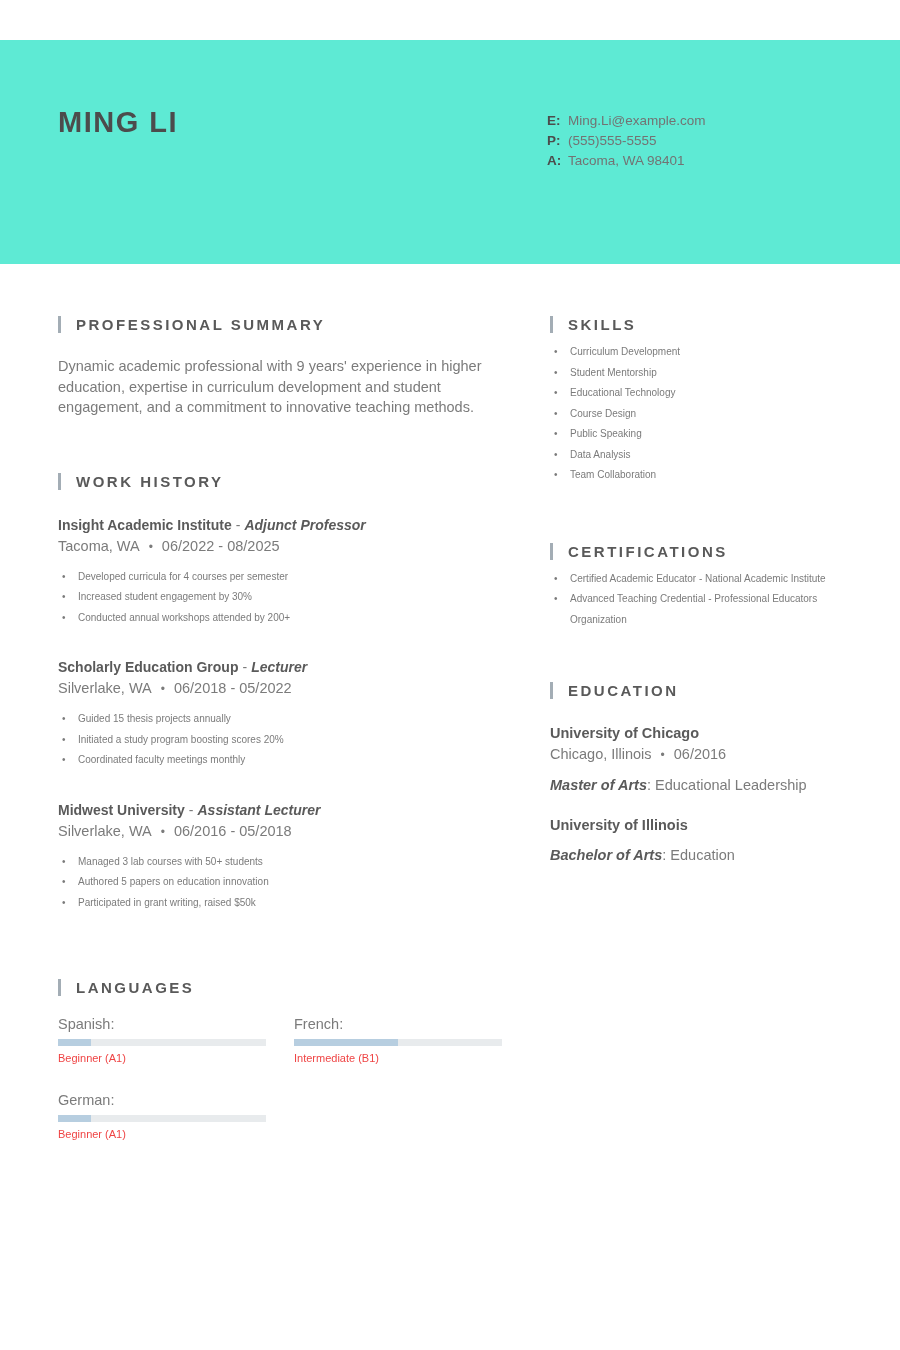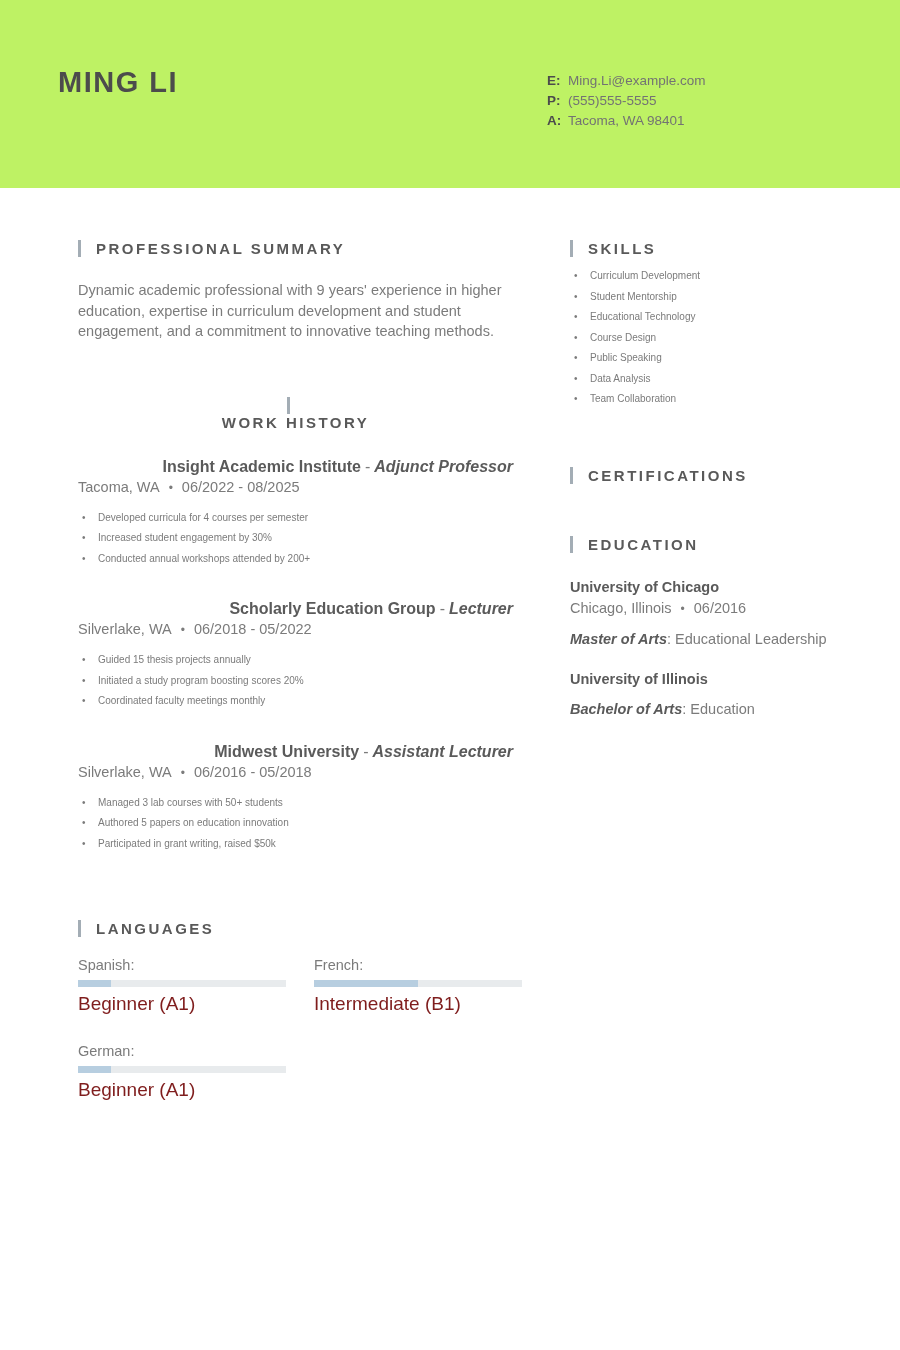--- a/index.html
+++ b/index.html
@@ -7,59 +7,59 @@
   .page {
     width: 900px; height: 1350px;
     background: #ffffff;
     font-family: "Liberation Sans", sans-serif;
     position: relative;
     overflow: hidden;
     margin: 0 auto;
   }
   
   .header {
-    width: 100%; height: 188px;
-    background: #bef264;
+    width: 100%; height: 224px;
+    background: #5eead4;
     position: relative;
+    margin-top: 40px;
   }
   .name {
     position: absolute; left: 58px; top: 66px;
     font-size: 29px; font-weight: bold; color: #4c4c4c;
     letter-spacing: 1.5px;
   }
   .contact { position: absolute; left: 547px; top: 71px; }
   .contact-row { display: flex; font-size: 13.5px; line-height: 20px; }
   .contact-label { font-weight: bold; color: #4c4c4c; width: 21px; }
   .contact-value { color: #737373; }
   
   .main {
     display: flex;
     padding: 52px 15px 0 58px;
-    margin-left: 20px;
   }
   .col-left { width: 435px; }
   .col-right { width: 296px; margin-left: 57px; }
   
   .sec-title {
     display: flex; align-items: center;
     font-size: 15px; font-weight: bold; color: #595959;
     letter-spacing: 2.5px;
   }
   .sec-bar {
     display: inline-block; width: 3px; height: 17px;
     background: #a3adb5; margin-right: 15px;
   }
   
   .body-text { font-size: 14.5px; line-height: 20.5px; color: #7b7b7b; }
   .summary { margin-top: 23px; }
   
-  .work-title { margin-top: 55px; flex-direction: column; }
+  .work-title { margin-top: 55px; }
   .job { margin-top: 25px; }
   .job + .job { margin-top: 29px; }
-  .job-head { font-size: 16px; line-height: 21px; color: #5a5a5a; text-align: right; }
+  .job-head { font-size: 14px; line-height: 21px; color: #5a5a5a; }
   .company { font-weight: bold; }
   .dash-sep { margin: 0 4px; color: #7b7b7b; }
   .role { font-weight: bold; font-style: italic; }
   .job-meta { font-size: 14.5px; line-height: 21px; color: #7b7b7b; }
   .dot-sep { margin: 0 9px; font-size: 12px; }
   ul.blist { list-style: none; margin-top: 9px; }
   ul.blist li {
     font-size: 10px; line-height: 20.5px; color: #7b7b7b;
     padding-left: 20px; position: relative;
   }
@@ -74,21 +74,21 @@
     margin-top: 20px;
     display: grid;
     grid-template-columns: 208px 208px;
     column-gap: 22px;
     row-gap: 13px;
     gap: 28px;
   }
   .lang-name { font-size: 14.5px; color: #7b7b7b; }
   .bar-track { width: 100%; height: 7px; background: #e8ebed; margin: 7px 0 6px 0; }
   .bar-fill { height: 100%; background: #b7cee0; }
-  .lang-level { font-size: 19px; color: #7f1d1d; }
+  .lang-level { font-size: 11px; color: #ef4444; }
   
   .skills-list { margin-top: 24px; }
   .cert-title { margin-top: 57px; }
   .cert-list { margin-top: 23px; }
   .edu-title { margin-top: 52px; }
   .school { margin-top: 24px; }
   .school + .school { margin-top: 19px; }
   .school-name { font-size: 14.5px; font-weight: bold; color: #5a5a5a; line-height: 21px; }
   .school-meta { font-size: 14.5px; color: #7b7b7b; line-height: 21px; }
   .degree-line { margin-top: 9px; font-size: 14.5px; color: #7b7b7b; line-height: 21px; }
@@ -217,20 +217,24 @@
         <li>Course Design</li>
         <li>Public Speaking</li>
         <li>Data Analysis</li>
         <li>Team Collaboration</li>
       </ul>
 
       <div class="sec-title cert-title">
         <span class="sec-bar"></span>
         <span>CERTIFICATIONS</span>
       </div>
+      <ul class="blist cert-list">
+        <li>Certified Academic Educator - National Academic Institute</li>
+        <li>Advanced Teaching Credential - Professional Educators Organization</li>
+      </ul>
 
       <div class="sec-title edu-title">
         <span class="sec-bar"></span>
         <span>EDUCATION</span>
       </div>
 
       <div class="school">
         <div class="school-name">University of Chicago</div>
         <div class="school-meta">
           <span>Chicago, Illinois</span><span class="dot-sep">•</span><span>06/2016</span>

